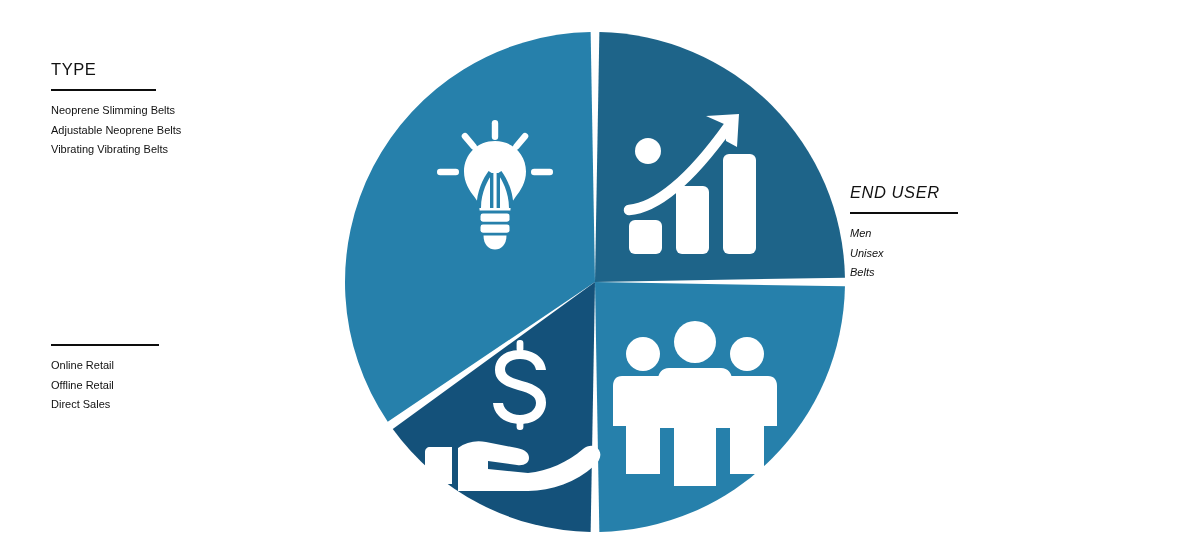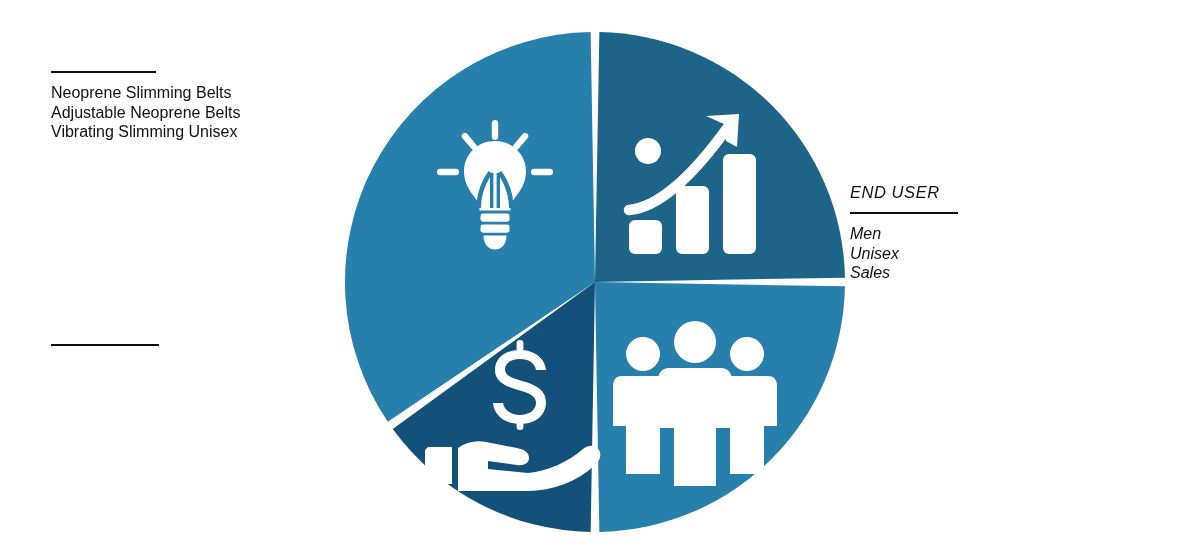--- a/index.html
+++ b/index.html
@@ -38,21 +38,21 @@
     border-top: 2px solid #0d0d0d;
     margin-top: 11px;
     margin-bottom: 10px;
   }
   .block-items {
     list-style: none;
     margin: 0;
     padding: 0;
   }
   .block-items li {
-    font-size: 16px;
+    font-size: 11px;
     line-height: 19.6px;
     color: #111111;
     white-space: nowrap;
   }
 
   #block-type        { left: 51px; top: 60px; }
   #block-type .block-rule { width: 105px; }
 
   #block-distribution { left: 51px; top: 333px; }
   #block-distribution .block-rule { width: 108px; }
@@ -69,39 +69,45 @@
     height: 520px;
   }
   #pie-chart svg { display: block; width: 100%; height: 100%; }
 </style>
 </head>
 <body>
 
 <div id="canvas">
 
   <div class="info-block" id="block-type">
+    <div class="block-heading">TYPE</div>
     <div class="block-rule"></div>
     <ul class="block-items">
       <li>Neoprene Slimming Belts</li>
       <li>Adjustable Neoprene Belts</li>
-      <li>Vibrating Slimming Unisex</li>
+      <li>Vibrating Vibrating Belts</li>
     </ul>
   </div>
 
   <div class="info-block" id="block-distribution">
     <div class="block-rule"></div>
+    <ul class="block-items">
+      <li>Online Retail</li>
+      <li>Offline Retail</li>
+      <li>Direct Sales</li>
+    </ul>
   </div>
 
   <div class="info-block" id="block-enduser">
     <div class="block-heading">END USER</div>
     <div class="block-rule"></div>
     <ul class="block-items">
       <li>Men</li>
       <li>Unisex</li>
-      <li>Sales</li>
+      <li>Belts</li>
     </ul>
   </div>
 
   <div id="pie-chart">
     <svg viewBox="0 0 520 520" xmlns="http://www.w3.org/2000/svg">
 
       <path id="seg-type" d="M 260 260 L 255.64 10.04 A 250 250 0 0 0 52.74 399.80 Z" fill="#2680ab"></path>
       <path id="seg-growth" d="M 260 260 L 509.96 255.64 A 250 250 0 0 0 264.36 10.04 Z" fill="#1e6489"></path>
       <path id="seg-enduser" d="M 260 260 L 264.36 509.96 A 250 250 0 0 0 509.96 264.36 Z" fill="#2680ab"></path>
       <path id="seg-distribution" d="M 260 260 L 57.75 406.95 A 250 250 0 0 0 255.64 509.96 Z" fill="#14517a"></path>

